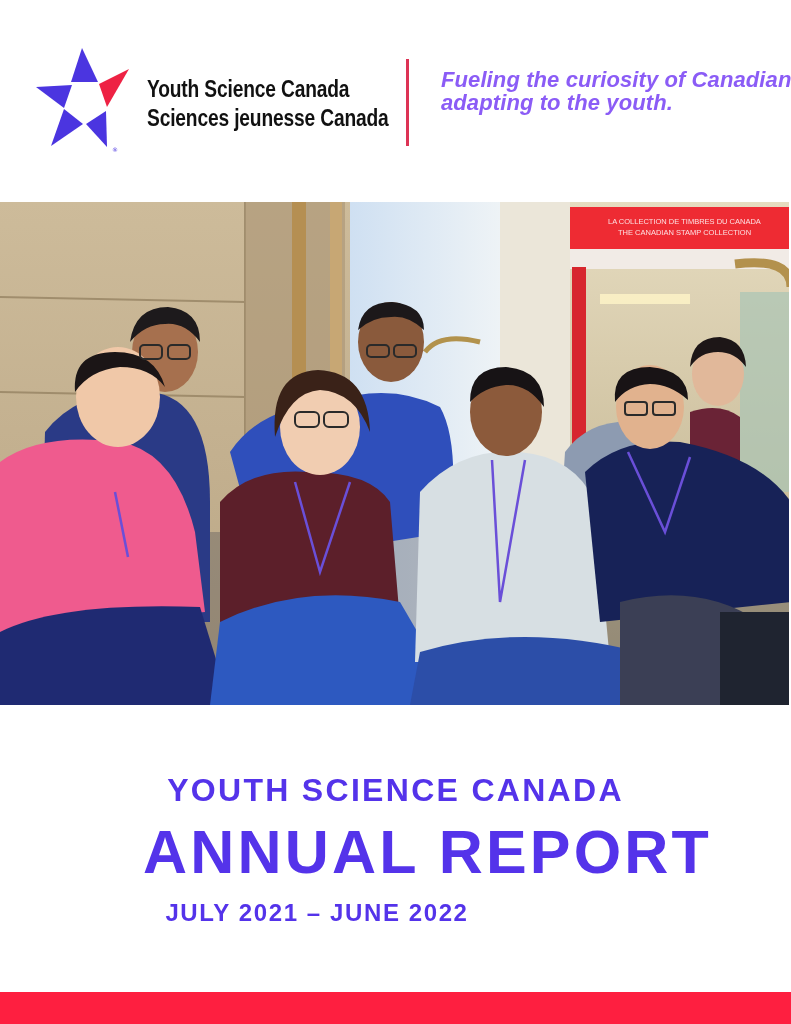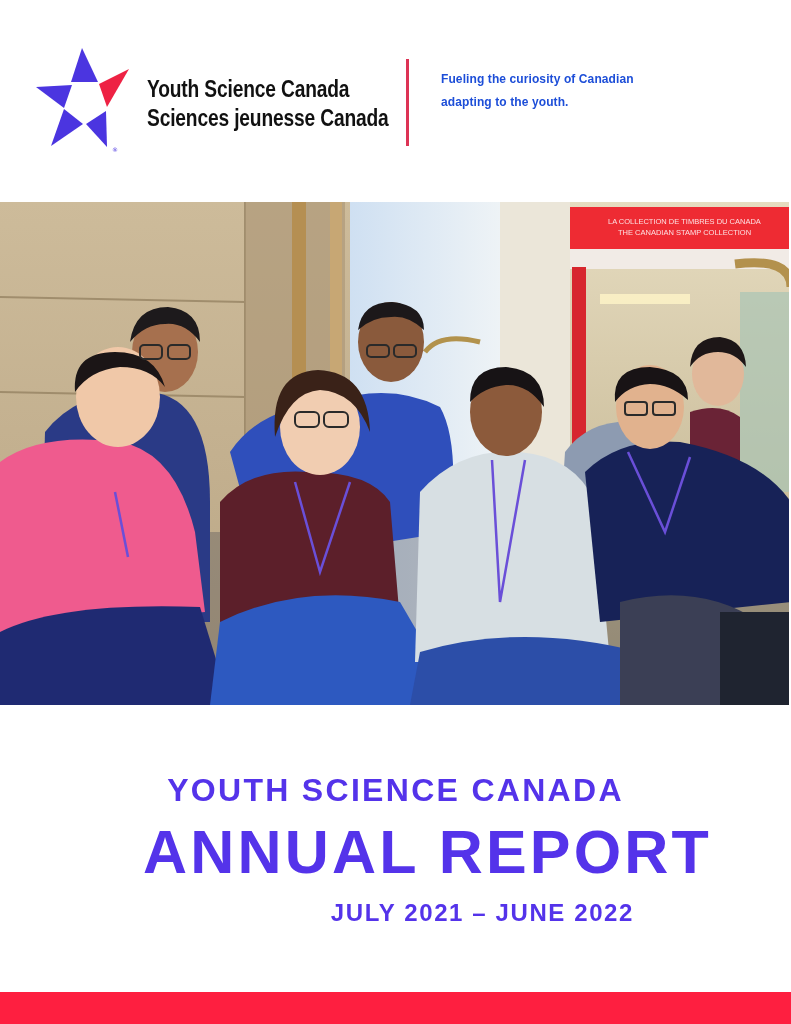--- a/index.html
+++ b/index.html
@@ -16,44 +16,45 @@
     font-size: 24px; line-height: 29px; white-space: nowrap;
     transform: scaleX(0.80); transform-origin: left center;
     letter-spacing: -0.2px;
   }
   .divider {
     position: absolute; left: 406px; top: 59px; width: 3px; height: 87px;
     background: #dd3355;
   }
   .tagline { position: absolute; left: 441px; top: 68px; width: 340px; }
   .tagline-line {
-    display: block; font-weight: bold; color: #1d4ed8;
-    font-size: 12px; line-height: 23px; white-space: nowrap;
+    display: block; font-weight: bold; color: #8b5cf6;
+    font-size: 22px; line-height: 23px; white-space: nowrap;
     letter-spacing: 0.1px;
+    font-style: italic;
   }
   .photo {
     position: absolute; left: 0; top: 202px; width: 789px; height: 503px;
     overflow: hidden; background: #c9b79a;
   }
   .photo svg { display: block; }
   .titles { position: absolute; left: 0; top: 760px; width: 791px; text-align: center; }
   .title-org {
     position: absolute; left: 0; width: 791px; top: 12px;
     font-weight: bold; color: #5433ea; font-size: 32px; line-height: 36px;
     letter-spacing: 2.3px; white-space: nowrap;
   }
   .title-main {
     position: absolute; left: 0; width: 791px; top: 58px;
     font-weight: bold; color: #5433ea; font-size: 61px; line-height: 68px;
     letter-spacing: 3.2px; white-space: nowrap; margin-left: 32px;
   }
   .title-dates {
     position: absolute; left: 0; width: 634px; top: 139px;
     font-weight: bold; color: #5433ea; font-size: 24px; line-height: 28px;
-    letter-spacing: 1.6px; white-space: nowrap; text-align: right;
+    letter-spacing: 1.6px; white-space: nowrap;
   }
   .footer-bar {
     position: absolute; left: 0; top: 992px; width: 791px; height: 32px;
     background: #fe1f40;
   }
 </style>
 </head>
 <body>
 
 <div class="header">

